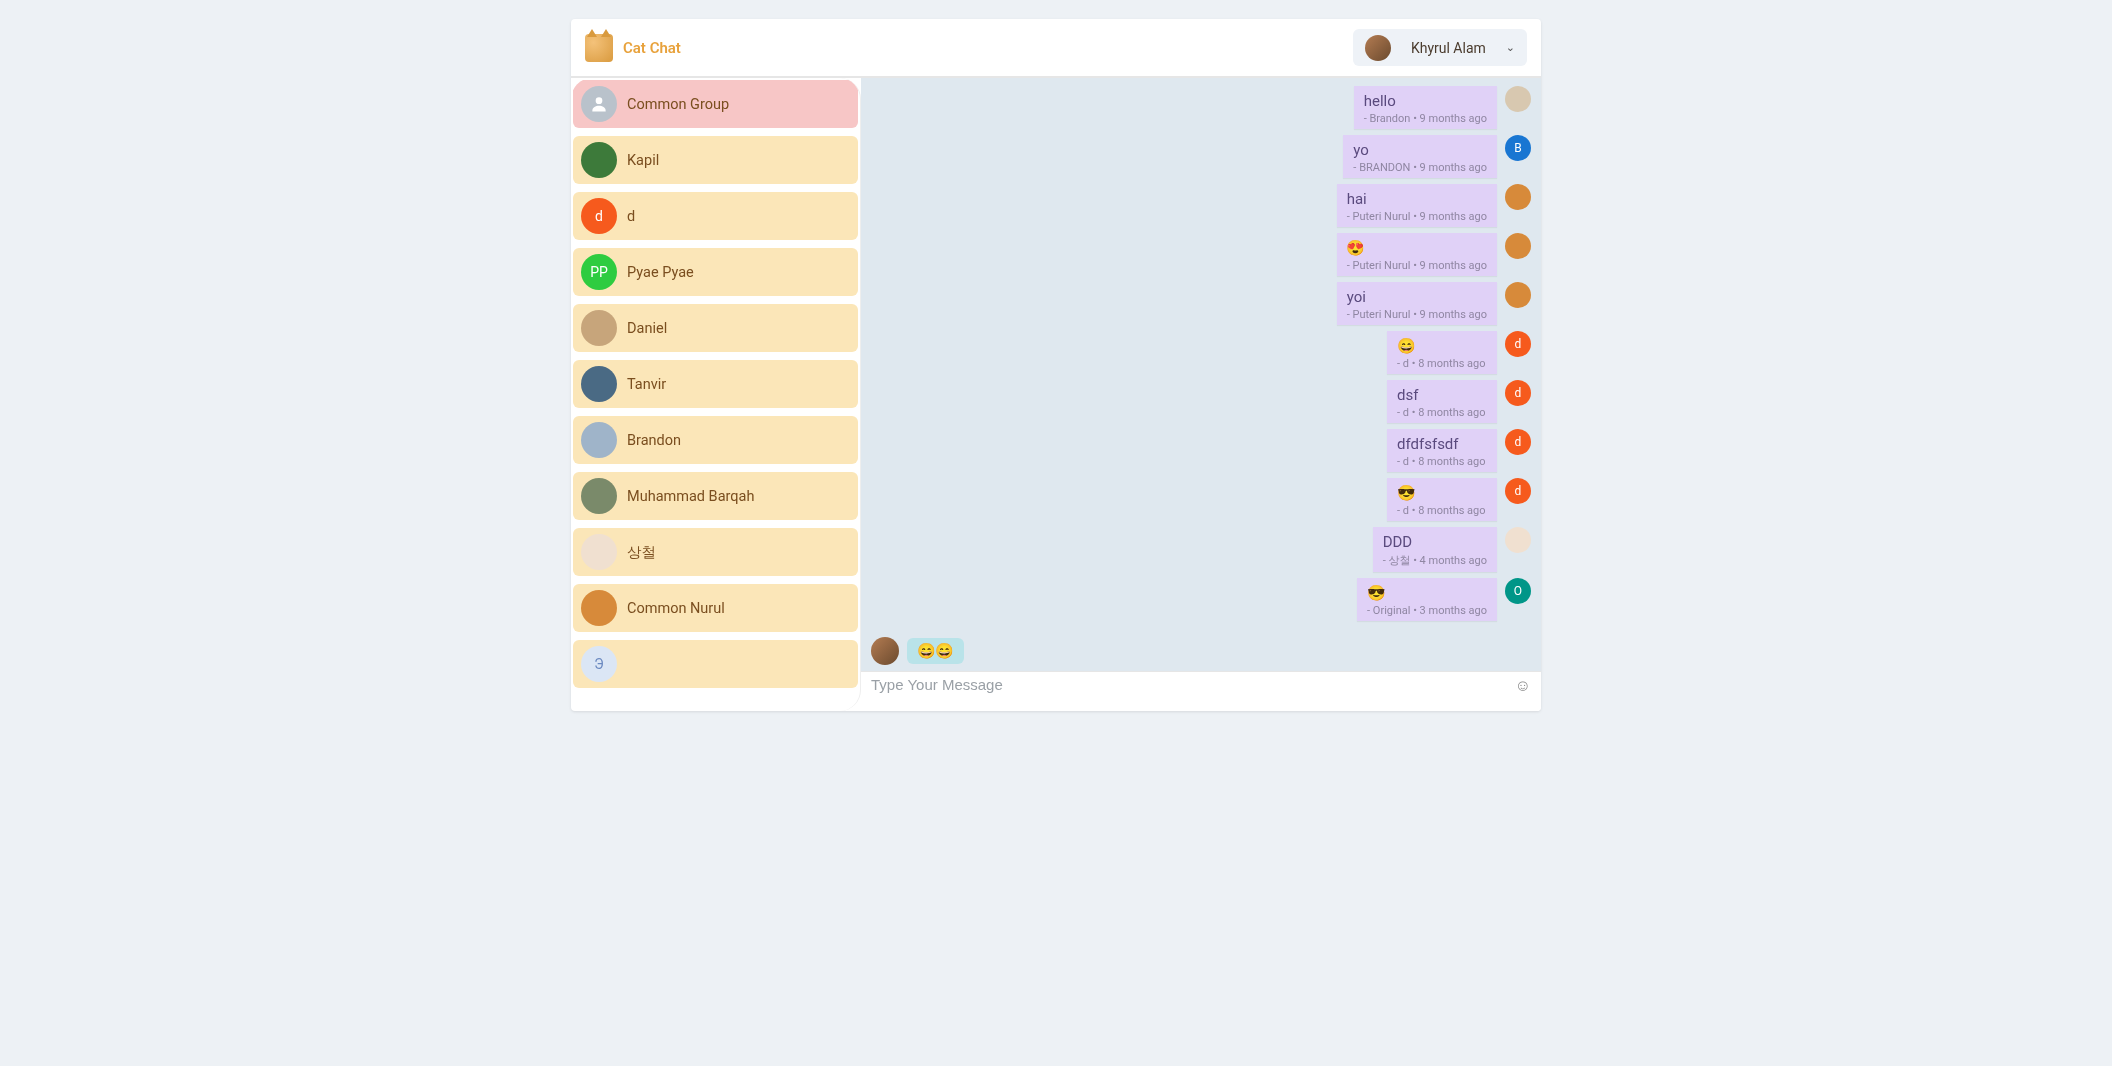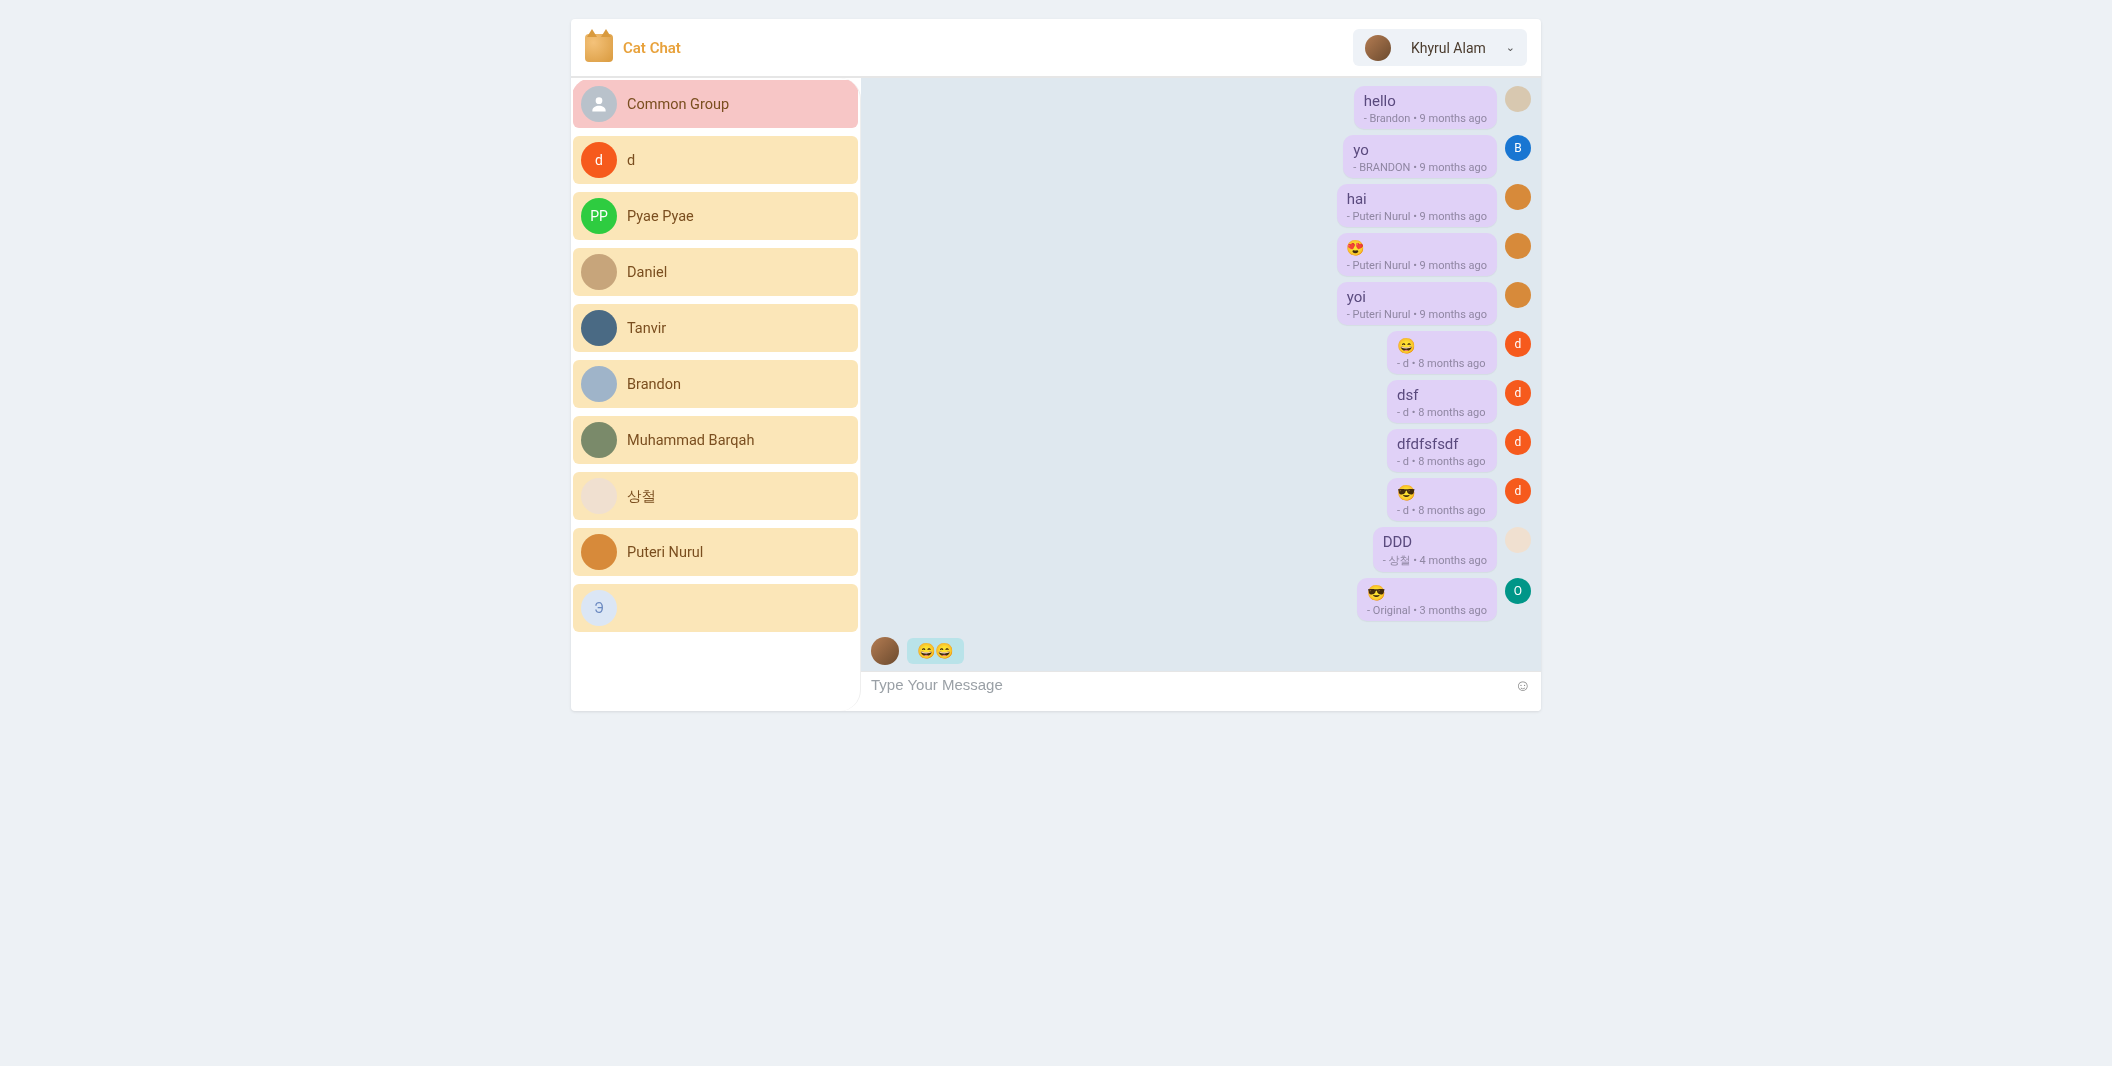--- a/index.html
+++ b/index.html
@@ -95,21 +95,21 @@
     display: flex; flex-direction: column;
     gap: 6px;
   }
   .msg-row { display: flex; gap: 8px; align-items: flex-start; justify-content: flex-end; }
   .msg-row .msg-avatar {
     width: 26px; height: 26px; border-radius: 50%;
     display: flex; align-items: center; justify-content: center;
     color: #fff; font-size: 12px; flex-shrink: 0;
   }
   .bubble {
-    background: #e0d1f7; border-radius: 10px; padding: 6px 10px 4px 10px;
+    background: #e0d1f7; border-radius: 0; padding: 6px 10px 4px 10px;
     max-width: 280px; min-width: 110px;
     box-shadow: 0 1px 1px rgba(0,0,0,.05);
   }
   .bubble .text { color: #5a4a7e; font-size: 15px; }
   .bubble .meta { color: #8f86a2; font-size: 11px; margin-top: 2px; }
 
   .typing-row {
     display: flex; align-items: center; gap: 8px;
     background: #dfe8ef; padding: 4px 10px 6px 10px;
   }
@@ -151,20 +151,24 @@
         <div class="contact active">
           <div class="contact-avatar" style="background: rgb(185, 194, 203);">
             <svg width="20" height="20" viewBox="0 0 24 24" fill="#fff">
               <circle cx="12" cy="8" r="4"></circle>
               <path d="M4 20c0-4 4-6 8-6s8 2 8 6v1H4z"></path>
             </svg>
           </div>
           <div class="contact-name">Common Group</div>
         </div>
         <div class="contact">
+          <div class="contact-avatar" style="background: rgb(61, 122, 58);"></div>
+          <div class="contact-name">Kapil</div>
+        </div>
+        <div class="contact">
           <div class="contact-avatar" style="background: rgb(246, 90, 29);">d</div>
           <div class="contact-name">d</div>
         </div>
         <div class="contact">
           <div class="contact-avatar" style="background: rgb(46, 204, 64);">PP</div>
           <div class="contact-name">Pyae Pyae</div>
         </div>
         <div class="contact">
           <div class="contact-avatar" style="background: rgb(199, 165, 123);"></div>
           <div class="contact-name">Daniel</div>
@@ -180,21 +184,21 @@
         <div class="contact">
           <div class="contact-avatar" style="background: rgb(122, 138, 106);"></div>
           <div class="contact-name">Muhammad Barqah</div>
         </div>
         <div class="contact">
           <div class="contact-avatar" style="background: rgb(240, 224, 208);"></div>
           <div class="contact-name">상철</div>
         </div>
         <div class="contact">
           <div class="contact-avatar" style="background: rgb(215, 138, 58);"></div>
-          <div class="contact-name">Puteri Nurul</div>
+          <div class="contact-name">Common Nurul</div>
         </div>
         <div class="contact">
           <div class="contact-avatar" style="background: rgb(219, 230, 245); color: rgb(107, 137, 192);">Э</div>
         </div>
       </div>
 
     <div class="chat">
       <div class="messages" id="messages">
           <div class="msg-row">
             <div class="bubble">

